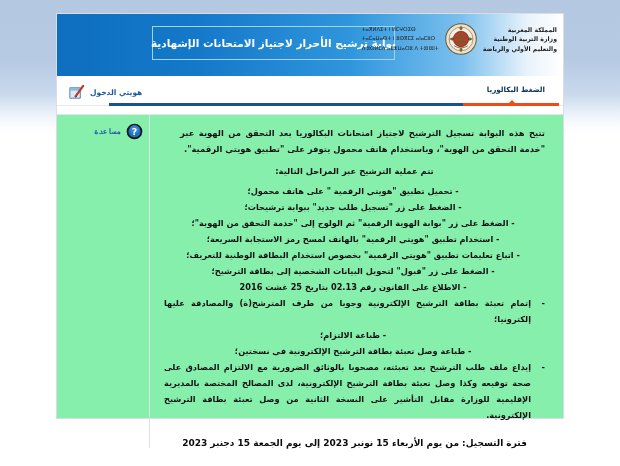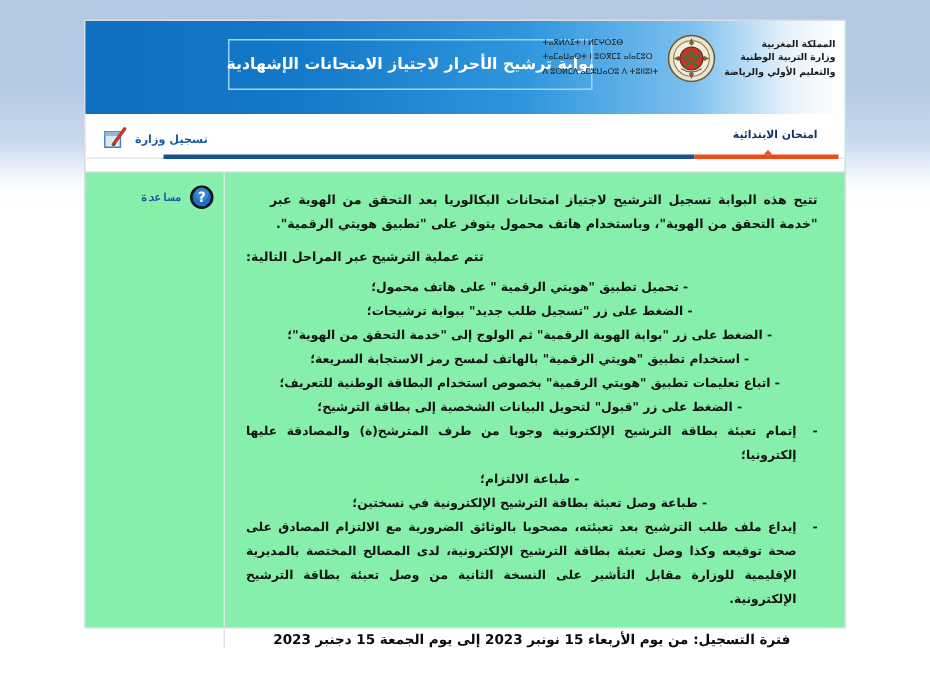--- a/index.html
+++ b/index.html
@@ -247,21 +247,21 @@
     text-align: justify;
     font-weight: bold;
     margin: 0 4px 6px 20px;
   }
 
   .steps-lead {
     font-size: 8.4px;
     line-height: 1.9;
     color: #111111;
     font-weight: bold;
-    text-align: left;
+    text-align: center;
     margin: 0 4px 4px 4px;
   }
 
   ul.steps {
     list-style: none;
     margin: 0 4px 0 4px;
     padding: 0;
     direction: rtl;
   }
   ul.steps > li {
@@ -339,33 +339,33 @@
         <div>ⵜⴰⵎⴰⵡⴰⵙⵜ ⵏ ⵓⵙⴳⵎⵉ ⴰⵏⴰⵎⵓⵔ</div>
         <div>ⴷ ⵓⵙⵍⵎⴷ ⴰⵎⵣⵡⴰⵔⵓ ⴷ ⵜⵓⵏⵏⵓⵏⵜ</div>
       </div>
     </div>
   </div>
 
   <div class="navbar">
 
     <div class="nav-tabs">
       <div class="nav-tab active">
-        <span>امتحان الابتدائية</span>
+        <span>الضغط البكالوريا</span>
       </div>
     </div>
 
     <div class="nav-bottom-rule"></div>
     <div class="nav-underline">
       <div class="seg-blue"></div>
       <div class="seg-orange"></div>
     </div>
     <div class="nav-caret"></div>
 
     <div class="login-area">
-      <span class="login-label">تسجيل وزارة</span>
+      <span class="login-label">هويتي الدخول</span>
       <span class="login-icon">
         <svg viewBox="0 0 20 20" width="19" height="19" aria-hidden="true">
           <path d="M3 5 h11 v11 h-11 z" fill="#dce9f7" stroke="#4a7fb5" stroke-width="1"></path>
           <path d="M3 5 h11 v3 h-11 z" fill="#8fb8dd"></path>
           <path d="M9 14 L17 3" stroke="#c0392b" stroke-width="2.4" stroke-linecap="round"></path>
           <path d="M8.4 15.2 L9.8 13.4 L10.6 14.2 Z" fill="#2c3e50"></path>
         </svg>
       </span>
     </div>
   </div>
@@ -379,20 +379,21 @@
 
       <div class="steps-lead">تتم عملية الترشيح عبر المراحل التالية:</div>
 
       <ul class="steps">
         <li><span class="dash">-</span><span>تحميل تطبيق "هويتي الرقمية " على هاتف محمول؛</span></li>
         <li><span class="dash">-</span><span>الضغط على زر "تسجيل طلب جديد" ببوابة ترشيحات؛</span></li>
         <li><span class="dash">-</span><span>الضغط على زر "بوابة الهوية الرقمية" ثم الولوج إلى "خدمة التحقق من الهوية"؛</span></li>
         <li><span class="dash">-</span><span>استخدام تطبيق "هويتي الرقمية" بالهاتف لمسح رمز الاستجابة السريعة؛</span></li>
         <li><span class="dash">-</span><span>اتباع تعليمات تطبيق "هويتي الرقمية" بخصوص استخدام البطاقة الوطنية للتعريف؛</span></li>
         <li><span class="dash">-</span><span>الضغط على زر "قبول" لتحويل البيانات الشخصية إلى بطاقة الترشيح؛</span></li>
+        <li><span class="dash">-</span><span>الاطلاع على القانون رقم 02.13 بتاريخ 25 غشت 2016</span></li>
         <li class="justify"><span class="dash">-</span><span>إتمام تعبئة بطاقة الترشيح الإلكترونية وجوبا من طرف المترشح(ة) والمصادقة عليها إلكترونيا؛</span></li>
         <li><span class="dash">-</span><span>طباعة الالتزام؛</span></li>
         <li><span class="dash">-</span><span>طباعة وصل تعبئة بطاقة الترشيح الإلكترونية في نسختين؛</span></li>
         <li class="justify"><span class="dash">-</span><span>إيداع ملف طلب الترشيح بعد تعبئته، مصحوبا بالوثائق الضرورية مع الالتزام المصادق على صحة توقيعه وكذا وصل تعبئة بطاقة الترشيح الإلكترونية، لدى المصالح المختصة بالمديرية الإقليمية للوزارة مقابل التأشير على النسخة الثانية من وصل تعبئة بطاقة الترشيح الإلكترونية.</span></li>
       </ul>
 
       <div class="period">فترة التسجيل: من يوم الأربعاء 15 نونبر 2023 إلى يوم الجمعة 15 دجنبر 2023</div>
     </div>
 
     <div class="side-col">

